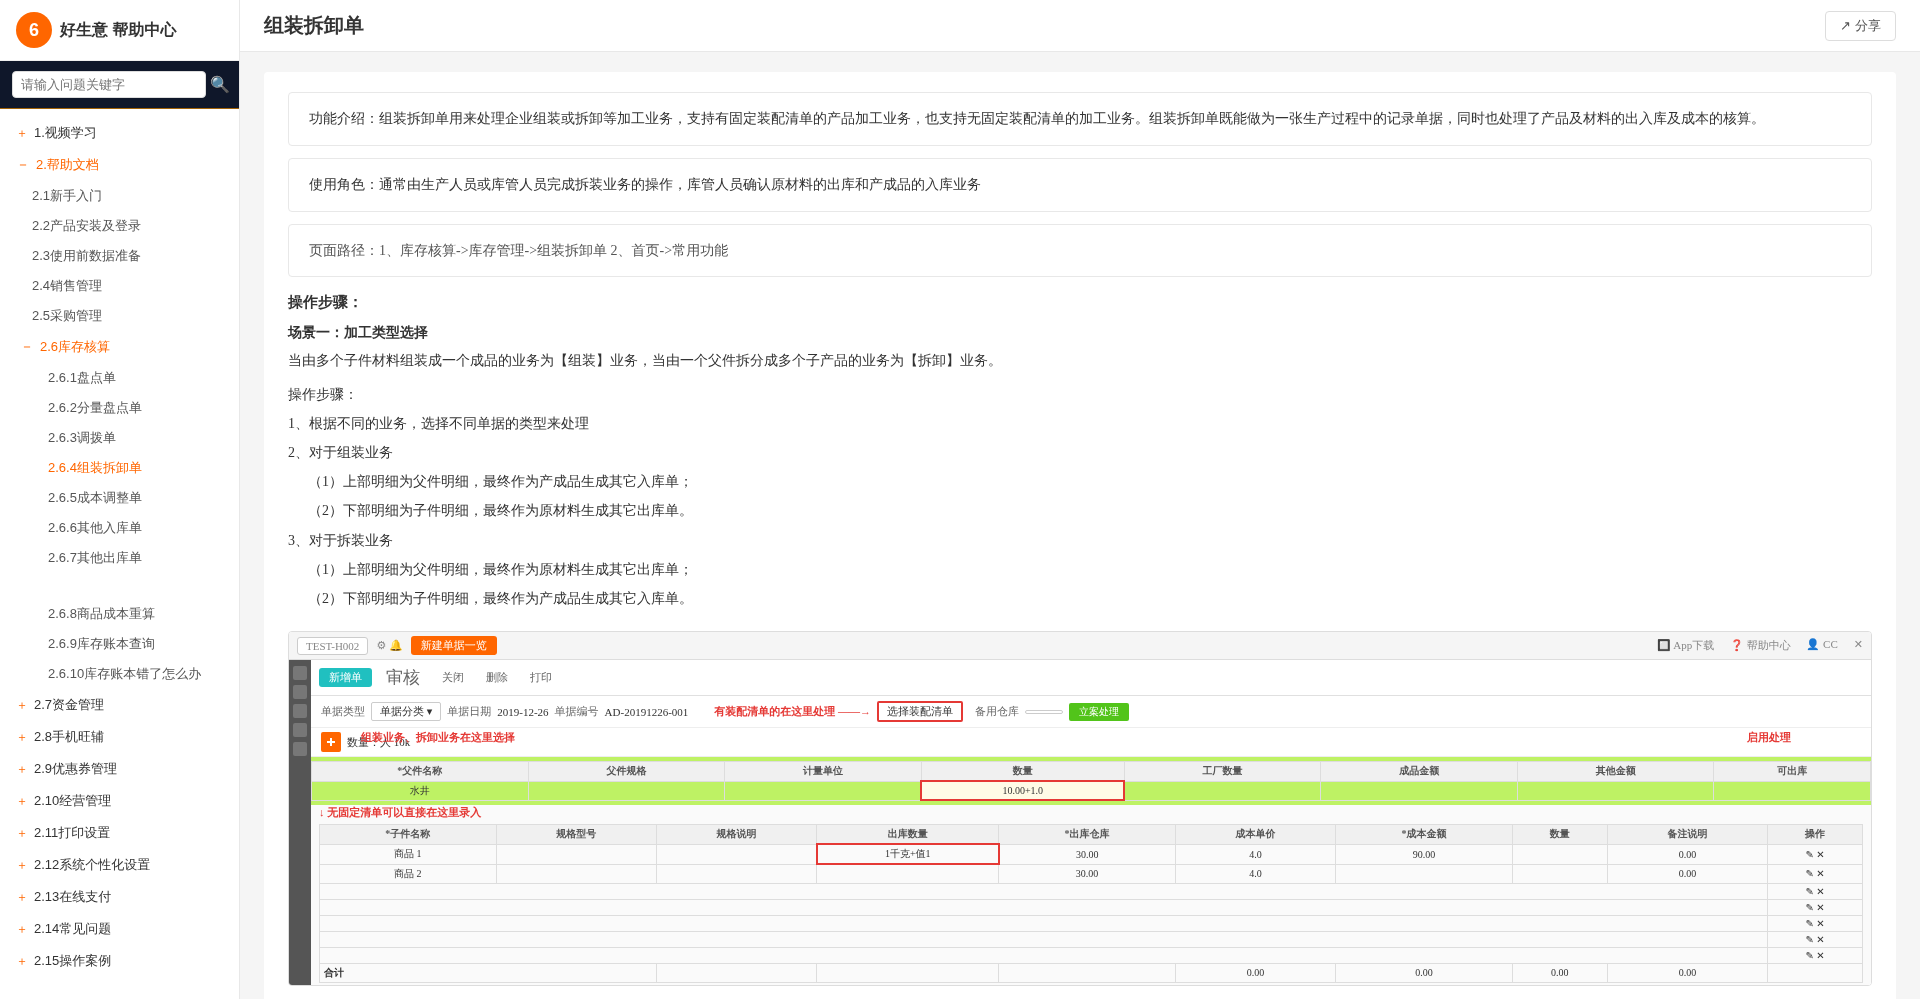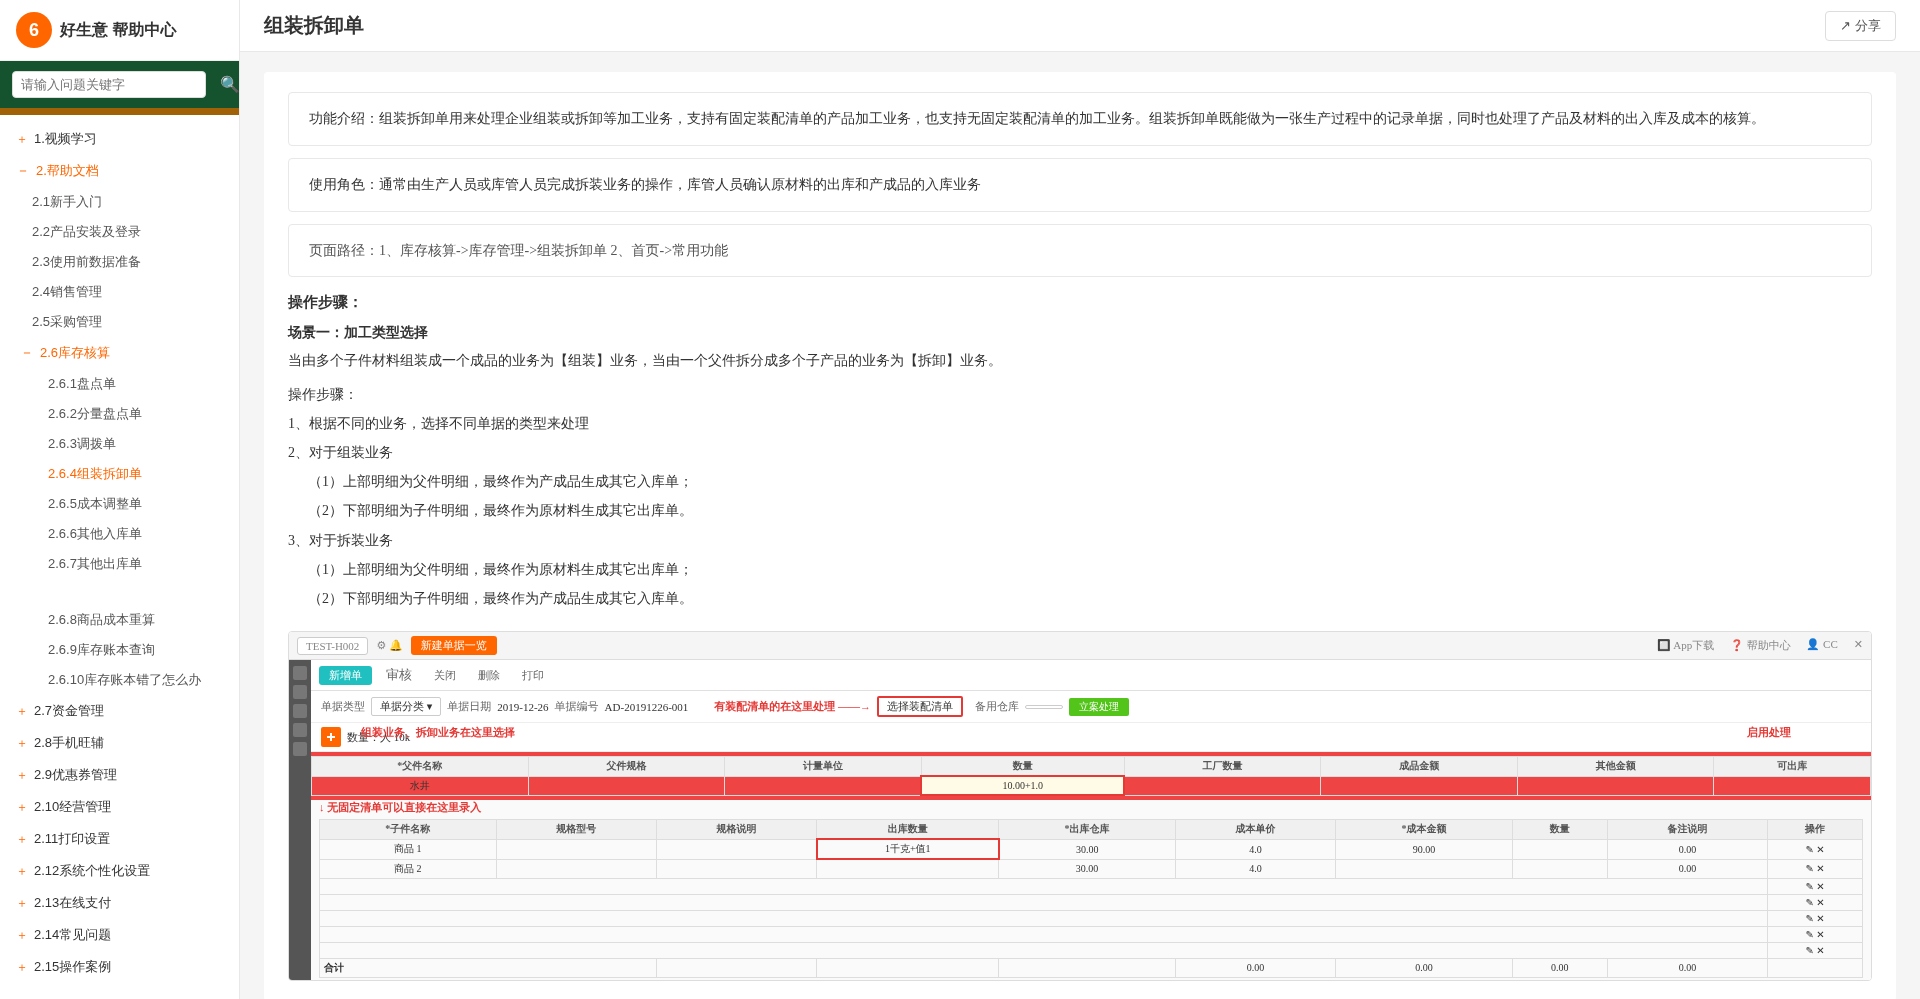--- a/index.html
+++ b/index.html
@@ -29,24 +29,23 @@
       border-radius: 50%;
       display: flex; align-items: center; justify-content: center;
       color: #fff; font-size: 18px; font-weight: bold;
       margin-right: 8px; flex-shrink: 0;
     }
     .logo-text {
       font-size: 16px; font-weight: bold; color: #333;
     }
     .search-bar {
       padding: 10px 12px;
-      border-bottom: 7px solid #a16207;
+      border-bottom: 1px solid #a16207;
       display: flex; align-items: center;
-      background: #14532d;
-      gap: 10px;
+      background: #0f172a;
     }
     .search-input {
       flex: 1; border: 1px solid #ddd; border-radius: 4px;
       padding: 5px 8px; font-size: 13px; outline: none;
       color: #999;
     }
     .search-icon-btn {
       background: none; border: none; cursor: pointer;
       color: #999; font-size: 16px; padding: 0 4px;
     }
@@ -331,21 +330,21 @@
               <div style="width:14px;height:14px;background:#777;border-radius:2px;"></div>
               <div style="width:14px;height:14px;background:#777;border-radius:2px;"></div>
               <div style="width:14px;height:14px;background:#777;border-radius:2px;"></div>
               <div style="width:14px;height:14px;background:#777;border-radius:2px;"></div>
             </div>
 
             <div style="flex:1;background:#fafafa;position:relative;">
 
               <div style="display:flex;align-items:center;background:#fff;border-bottom:1px solid #e0e0e0;padding:4px 8px;gap:6px;">
                 <span style="background:#20c0c0;color:#fff;border-radius:3px;padding:2px 10px;font-size:11px;">新增单</span>
-                <span style="font-size:13px;color:#666;padding:2px 8px;cursor:pointer;">审核</span>
+                <span style="font-size:17px;color:#666;padding:2px 8px;cursor:pointer;">审核</span>
                 <span style="font-size:11px;color:#666;padding:2px 8px;cursor:pointer;">关闭</span>
                 <span style="font-size:11px;color:#666;padding:2px 8px;cursor:pointer;">删除</span>
                 <span style="font-size:11px;color:#666;padding:2px 8px;cursor:pointer;">打印</span>
               </div>
 
               <div style="display:flex;align-items:center;gap:6px;padding:5px 10px;background:#fff;border-bottom:1px solid #eee;flex-wrap:wrap;">
                 <span style="font-size:11px;color:#666;">单据类型</span>
                 <span style="border:1px solid #ccc;border-radius:2px;padding:1px 8px;font-size:11px;background:#fff;">单据分类 ▾</span>
                 <span style="font-size:11px;color:#666;">单据日期</span>
                 <span style="font-size:11px;font-weight:500;">2019-12-26</span>
@@ -366,21 +365,21 @@
                       <rect width="12" height="12" fill="none"></rect>
                       <path d="M2 6h8M6 2v8" stroke="#fff" stroke-width="2"></path>
                     </svg>
                 </span>
                 <span style="font-size:11px;color:#333;">数量：人 10k</span>
                 <span style="font-size:11px;color:#333;">
                   <span style="position:absolute;right:80px;top:2px;color:#e53935;font-weight:bold;font-size:11px;">启用处理</span>
                 </span>
               </div>
 
-              <div style="padding:4px 0;background:#ef4444;">
+              <div style="padding:4px 0;background:#bef264;">
                 <table class="ss-table">
                   <thead>
                     <tr>
                       <th>*父件名称</th>
                       <th>父件规格</th>
                       <th>计量单位</th>
                       <th>数量</th>
                       <th>工厂数量</th>
                       <th>成品金额</th>
                       <th>其他金额</th>

